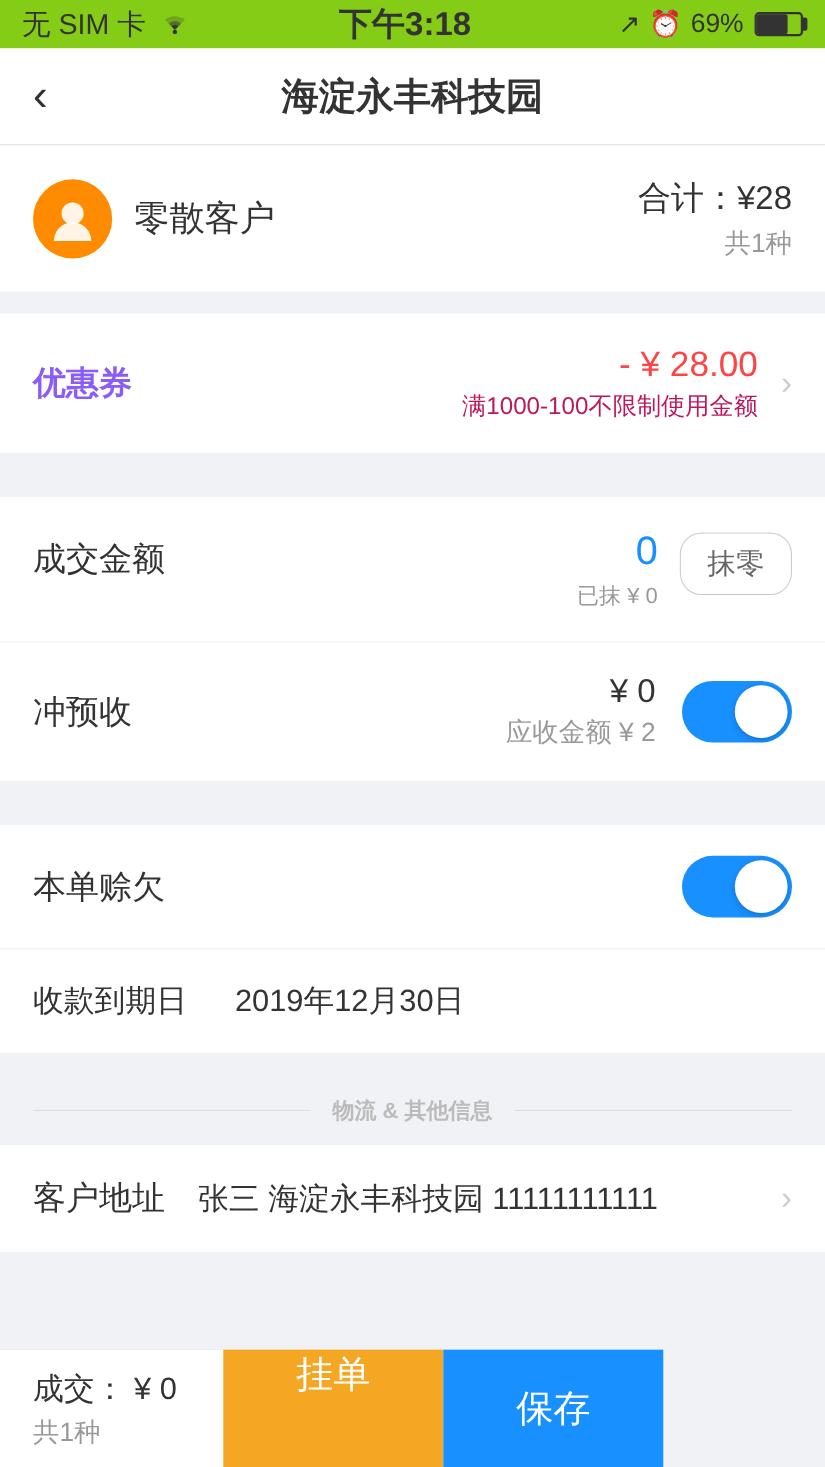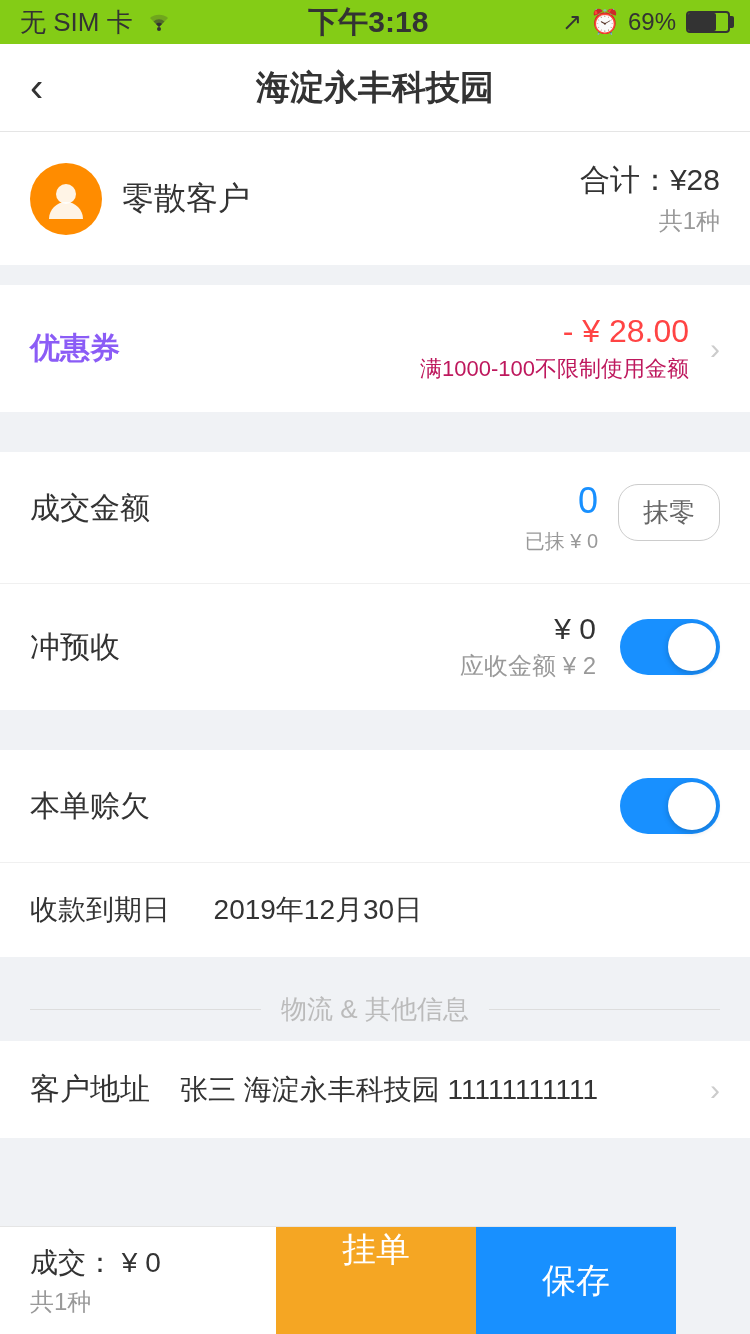--- a/index.html
+++ b/index.html
@@ -304,26 +304,27 @@
     }
     .logistics-line {
       position: absolute;
       top: 50%;
       left: 30px;
       right: 30px;
       height: 1px;
       background: #ddd;
     }
     .logistics-text {
-      font-size: 26px;
+      font-size: 20px;
       color: #bbb;
       background: #f0f2f5;
       padding: 0 20px;
       position: relative;
       z-index: 1;
+      font-weight: bold;
     }
 
     
     .address-row {
       background: #fff;
       padding: 28px 30px;
       display: flex;
       align-items: center;
       justify-content: space-between;
     }
@@ -337,21 +338,21 @@
       font-size: 28px;
       color: #333;
       flex: 1;
     }
 
     
     .bottom-bar {
       position: fixed;
       bottom: 0;
       left: 0;
-      width: 676px;
+      width: 603px;
       height: 108px;
       background: #fff;
       display: flex;
       align-items: center;
       border-top: 1px solid #e5e5e5;
     }
     .bottom-summary {
       flex: 1;
       padding: 0 30px;
     }

